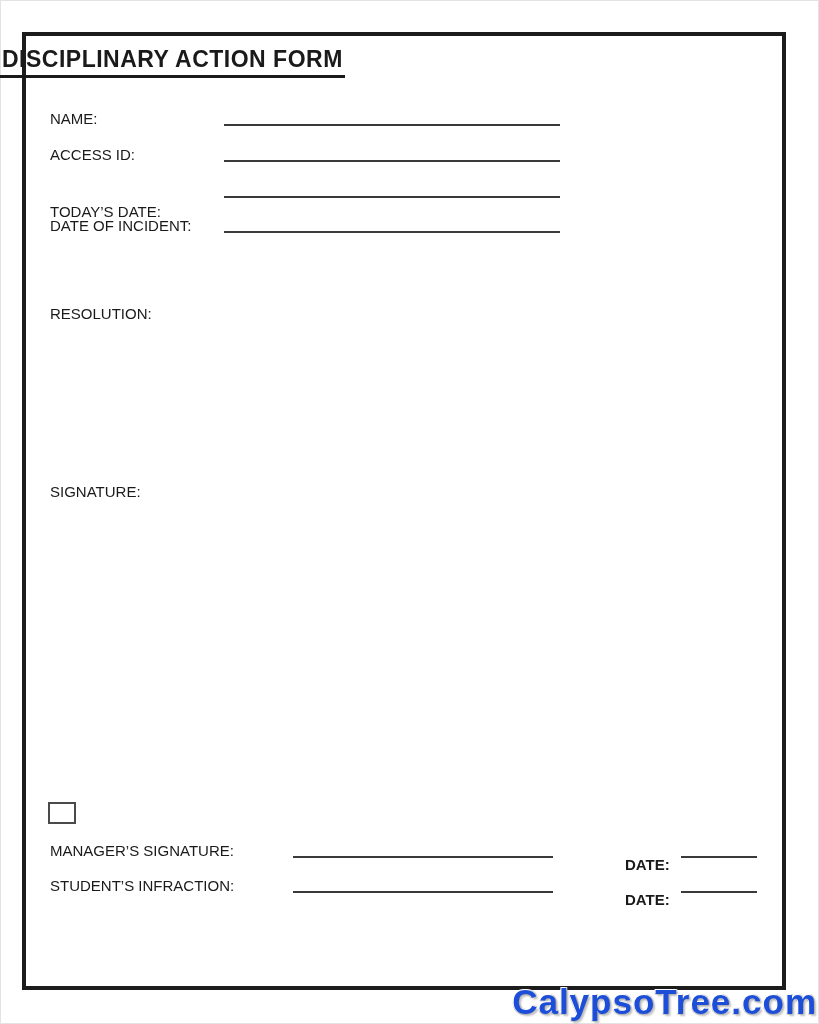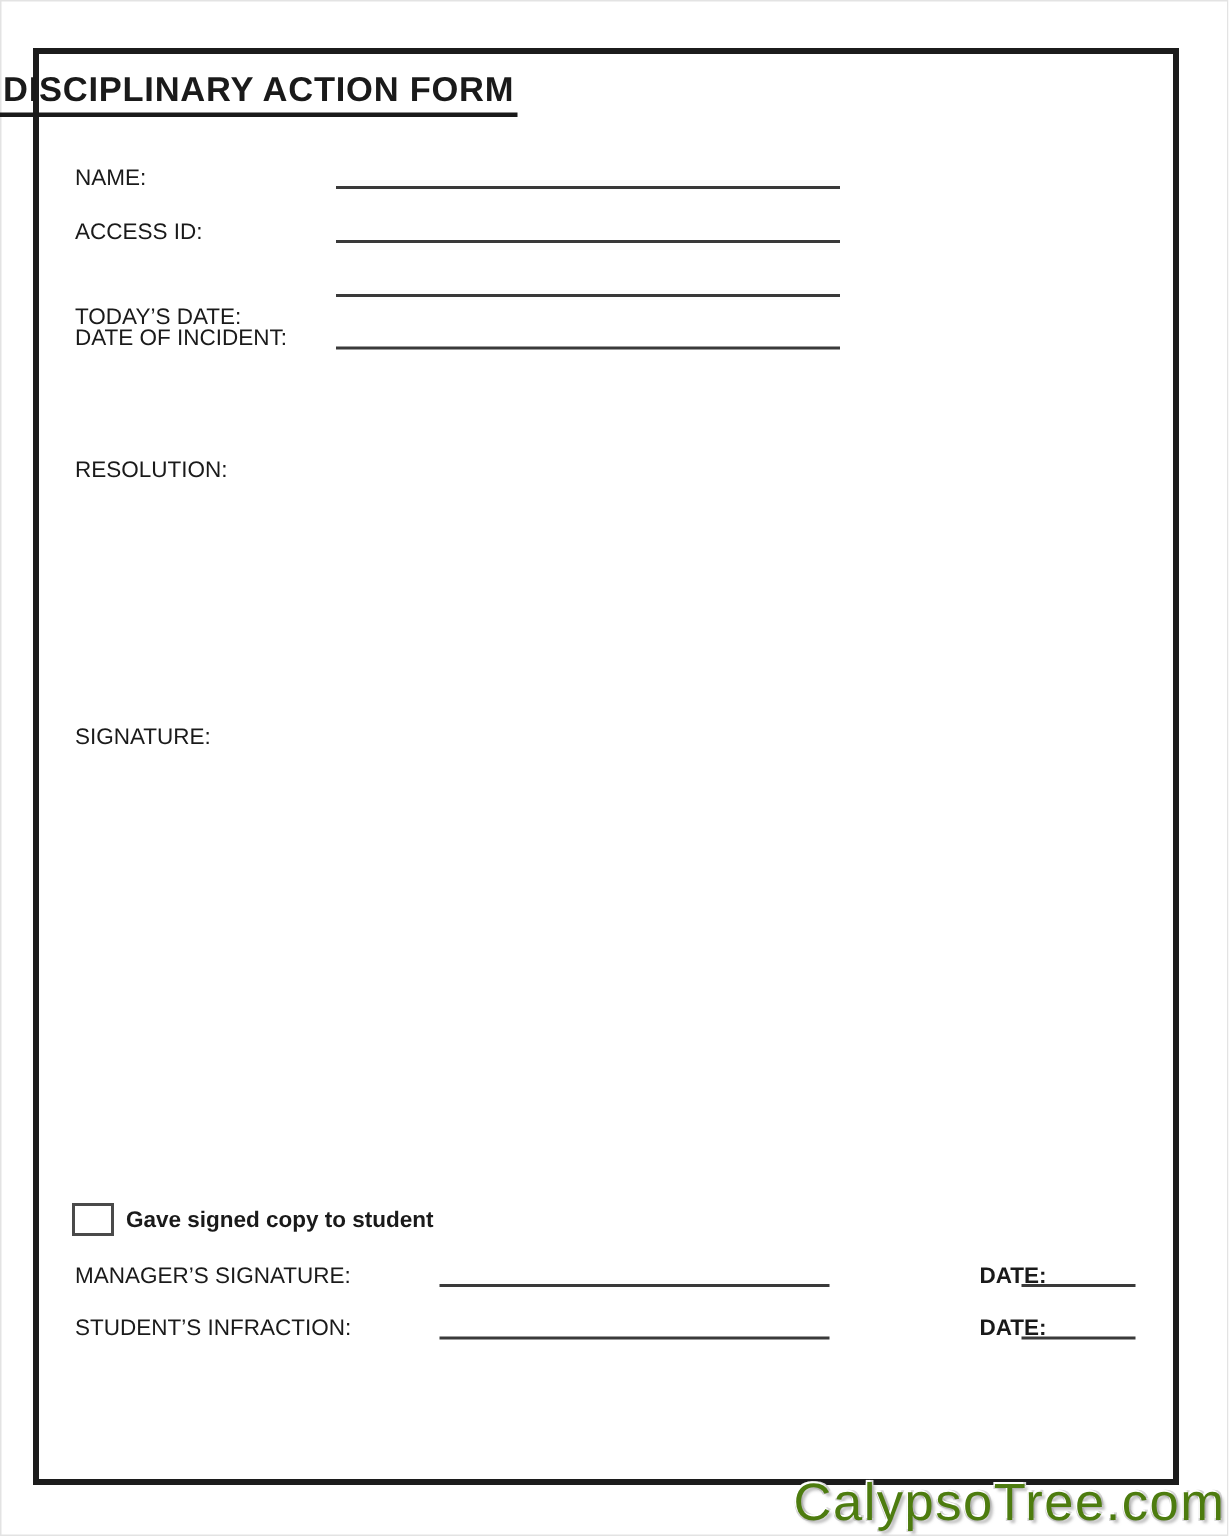--- a/index.html
+++ b/index.html
@@ -44,24 +44,25 @@
   }
   .blank-line {
     position: absolute;
     height: 0;
     border-bottom: 2px solid #3a3a3a;
   }
   .top-line { left: 224px; width: 336px; }
   .sig-line { left: 293px; width: 260px; }
   .date-label {
     position: absolute;
-    left: 653px;
+    left: 625px;
     font-size: 15px;
     font-weight: bold;
     white-space: nowrap;
+    margin-top: 14px;
   }
   .date-line { left: 681px; width: 76px; }
   .checkbox-row {
     position: absolute;
     left: 48px; top: 802px;
     display: flex;
     align-items: center;
   }
   .checkbox-box {
     width: 28px; height: 22px;
@@ -72,23 +73,23 @@
   .checkbox-label {
     font-size: 15px;
     font-weight: bold;
     white-space: nowrap;
   }
   .watermark {
     position: absolute;
     right: 2px;
     top: 982px;
     font-size: 35px;
-    font-weight: normal;
+    font-weight: bold;
     letter-spacing: 1px;
-    color: #4d7c0f;
+    color: #1d4ed8;
     text-shadow:
       -1px -1px 0 #ffffff,
        2px  2px 2px rgba(140,140,140,0.55),
       -1px  1px 0 #d8d8d8,
        1px -1px 0 #d8d8d8;
   }
 </style>
 </head>
 <body>
 
@@ -113,21 +114,20 @@
 <div class="blank-line top-line" style="top:231px;"></div>
 
 <div class="field-label" style="top:305px;">RESOLUTION:</div>
 <div style="position:absolute; left:50px; top:325px; width:705px; height:150px;"></div>
 
 <div class="field-label" style="top:483px;">SIGNATURE:</div>
 <div style="position:absolute; left:50px; top:503px; width:705px; height:280px;"></div>
 
 <div class="checkbox-row">
   <div class="checkbox-box"></div>
-  <div class="checkbox-label">Gave signed copy to student</div>
 </div>
 
 <div class="field-label" style="top:842px;">MANAGER’S SIGNATURE:</div>
 <div class="blank-line sig-line" style="top:856px;"></div>
 <div class="date-label" style="top:842px;">DATE:</div>
 <div class="blank-line date-line" style="top:856px;"></div>
 
 <div class="field-label" style="top:877px;">STUDENT’S INFRACTION:</div>
 <div class="blank-line sig-line" style="top:891px;"></div>
 <div class="date-label" style="top:877px;">DATE:</div>

